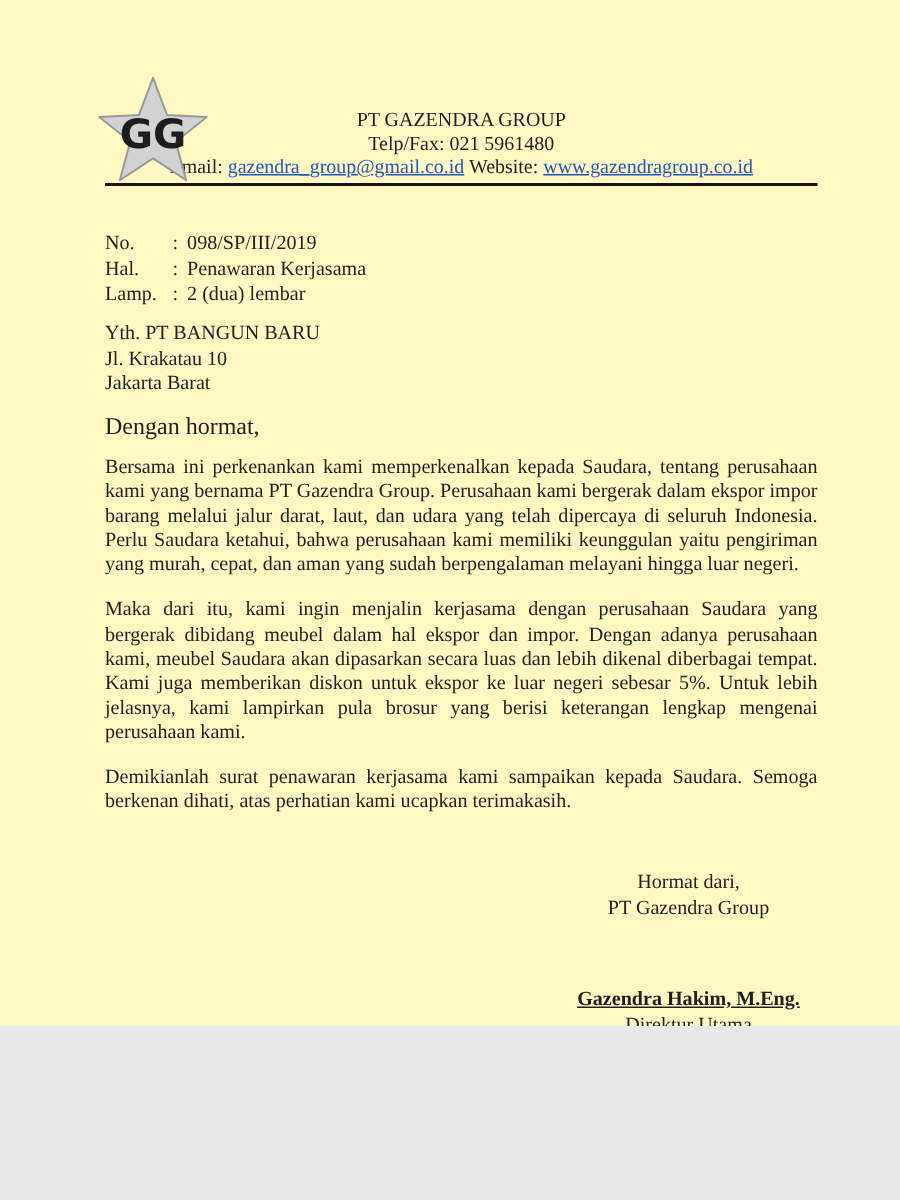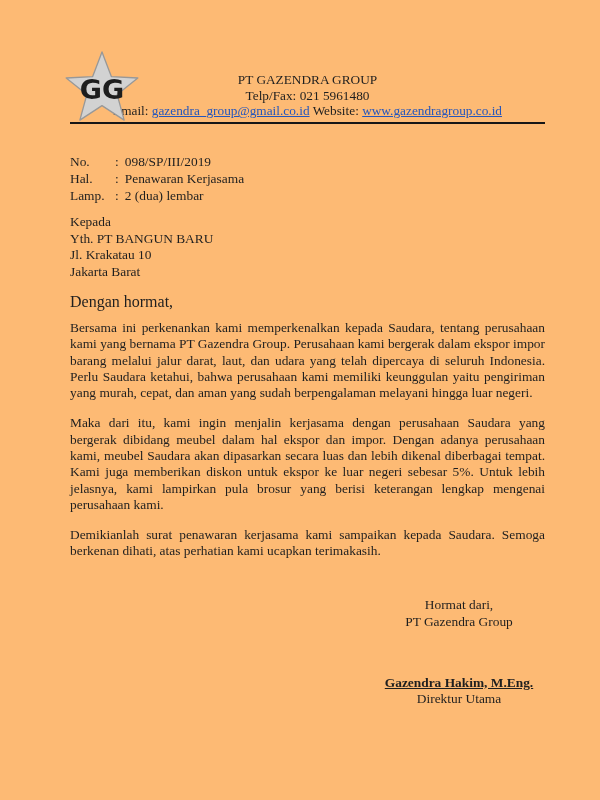--- a/index.html
+++ b/index.html
@@ -3,22 +3,22 @@
 <meta charset="utf-8">
 <style>
   html, body {
     margin: 0;
     padding: 0;
     background: #e9e9e9;
   }
   .page {
     position: relative;
     width: 600px;
-    height: 800px;
-    background: #fdba74;
+    height: 684px;
+    background: #fef9c3;
     font-family: "Liberation Serif", "DejaVu Serif", serif;
     color: #1f1f1f;
     overflow: hidden;
     box-sizing: border-box;
     padding: 0 55px 0 70px;
   }
   
   .logo {
     position: absolute;
     left: 61px;
@@ -120,21 +120,20 @@
       <span class="ref-value">Penawaran Kerjasama</span>
     </div>
     <div class="ref-row">
       <span class="ref-label">Lamp.</span>
       <span class="ref-colon">:</span>
       <span class="ref-value">2 (dua) lembar</span>
     </div>
   </div>
 
   <div class="recipient">
-    <div>Kepada</div>
     <div>Yth. PT BANGUN BARU</div>
     <div>Jl. Krakatau 10</div>
     <div>Jakarta Barat</div>
   </div>
 
   <div class="salutation">Dengan hormat,</div>
 
   <p class="para">Bersama ini perkenankan kami memperkenalkan kepada Saudara, tentang perusahaan kami yang bernama PT Gazendra Group. Perusahaan kami bergerak dalam ekspor impor barang melalui jalur darat, laut, dan udara yang telah dipercaya di seluruh Indonesia. Perlu Saudara ketahui, bahwa perusahaan kami memiliki keunggulan yaitu pengiriman yang murah, cepat, dan aman yang sudah berpengalaman melayani hingga luar negeri.</p>
   <p class="para">Maka dari itu, kami ingin menjalin kerjasama dengan perusahaan Saudara yang bergerak dibidang meubel dalam hal ekspor dan impor. Dengan adanya perusahaan kami, meubel Saudara akan dipasarkan secara luas dan lebih dikenal diberbagai tempat. Kami juga memberikan diskon untuk ekspor ke luar negeri sebesar 5%. Untuk lebih jelasnya, kami lampirkan pula brosur yang berisi keterangan lengkap mengenai perusahaan kami.</p>
   <p class="para">Demikianlah surat penawaran kerjasama kami sampaikan kepada Saudara. Semoga berkenan dihati, atas perhatian kami ucapkan terimakasih.</p>

